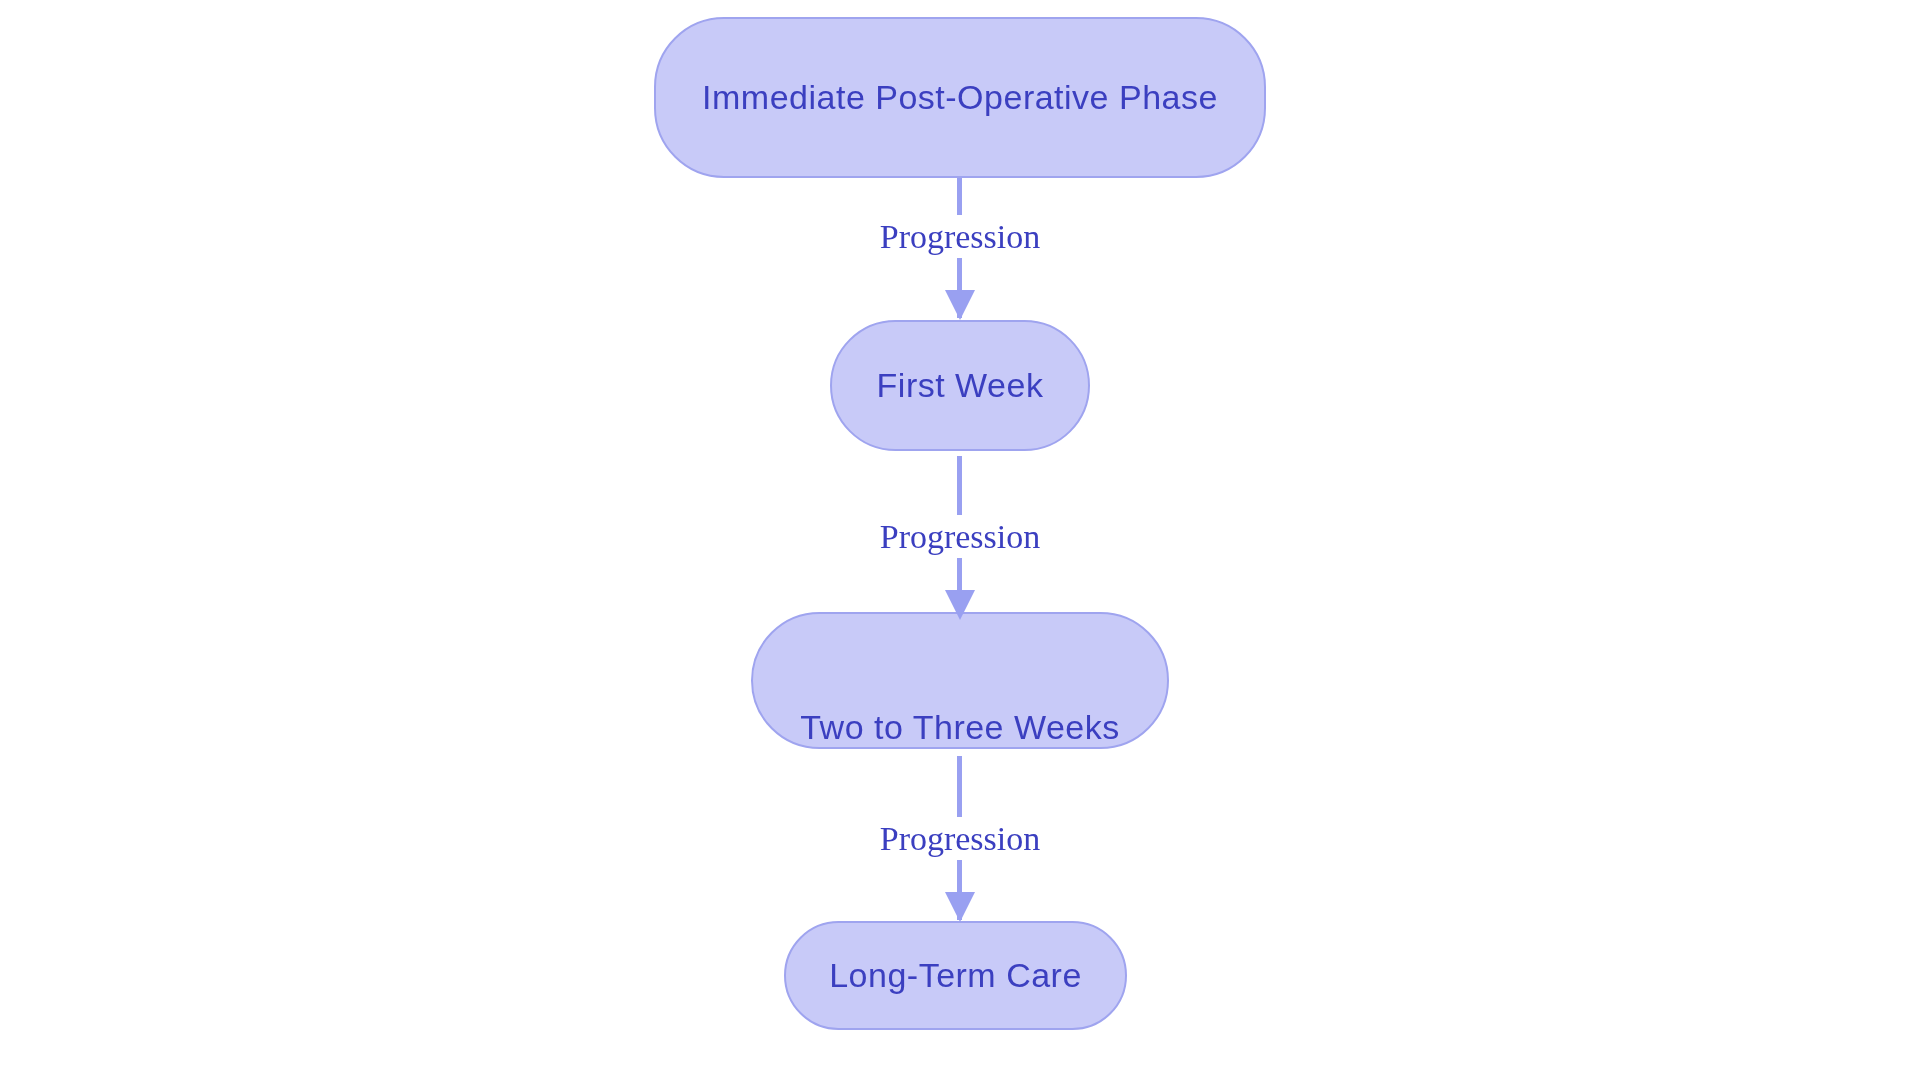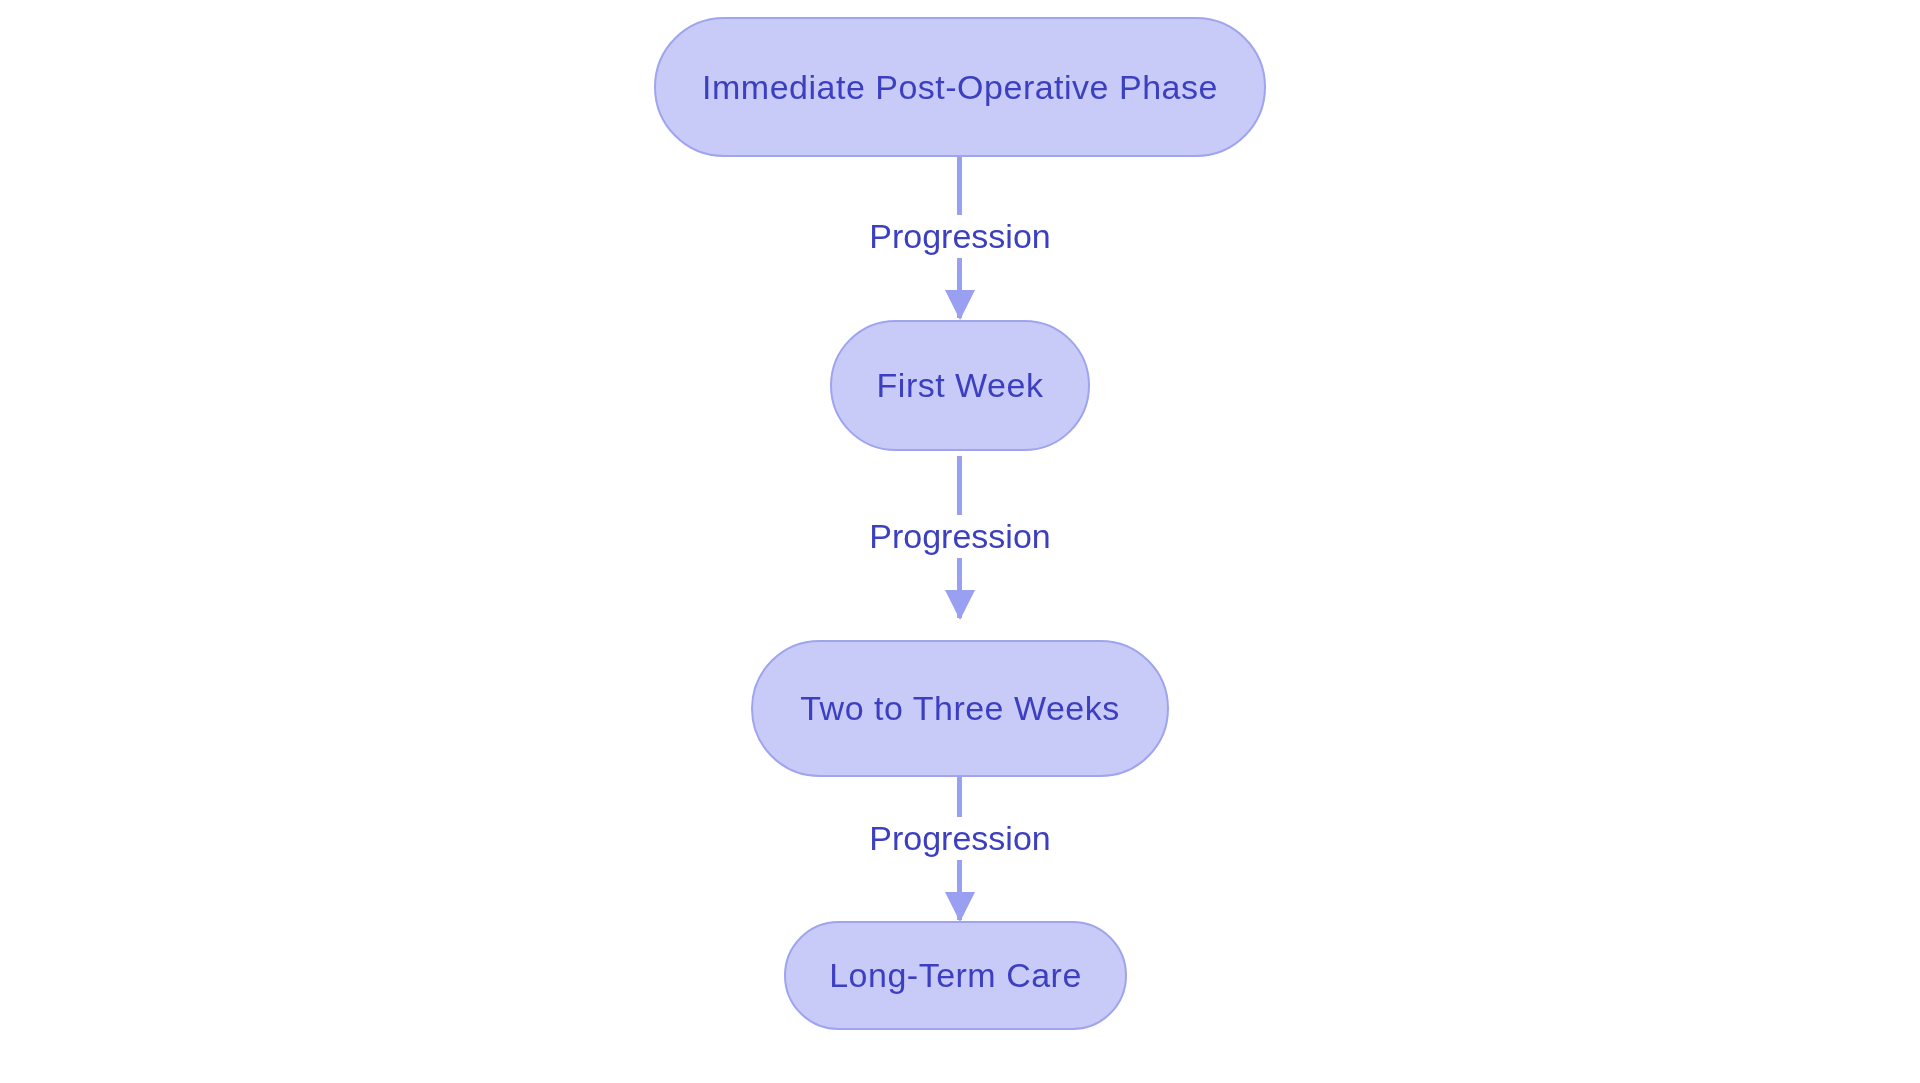--- a/index.html
+++ b/index.html
@@ -31,23 +31,23 @@
     border-radius: 70px;
     display: flex;
     align-items: center;
     justify-content: center;
     color: var(--node-text);
     font-size: 34px;
     letter-spacing: 0.5px;
     white-space: nowrap;
     z-index: 1;
   }
-  .n1 { left: 654px; top: 17px;  width: 612px; height: 140px; }
+  .n1 { left: 654px; top: 17px;  width: 612px; height: 161px; }
   .n2 { left: 830px; top: 320px; width: 260px; height: 131px; }
-  .n3 { left: 751px; top: 640px; width: 418px; height: 137px; }
+  .n3 { left: 751px; top: 612px; width: 418px; height: 137px; align-items: flex-end; }
   .n4 { left: 784px; top: 921px; width: 343px; height: 109px; }
 
   .edge-line {
     position: absolute;
     left: 957px;
     width: 5px;
     background: var(--edge);
     z-index: 0;
   }
   .e1-line { top: 156px; height: 162px; }
@@ -72,20 +72,21 @@
     position: absolute;
     left: 960px;
     transform: translateX(-50%);
     background: var(--background);
     color: var(--edge-label);
     font-size: 34px;
     line-height: 1.15;
     padding: 2px 10px;
     white-space: nowrap;
     z-index: 1;
+    font-family: Liberation Serif, serif;
   }
   .e1-label { top: 215px; }
   .e2-label { top: 515px; }
   .e3-label { top: 817px; }
 </style>
 </head>
 <body>
 
 <div class="canvas">
 

